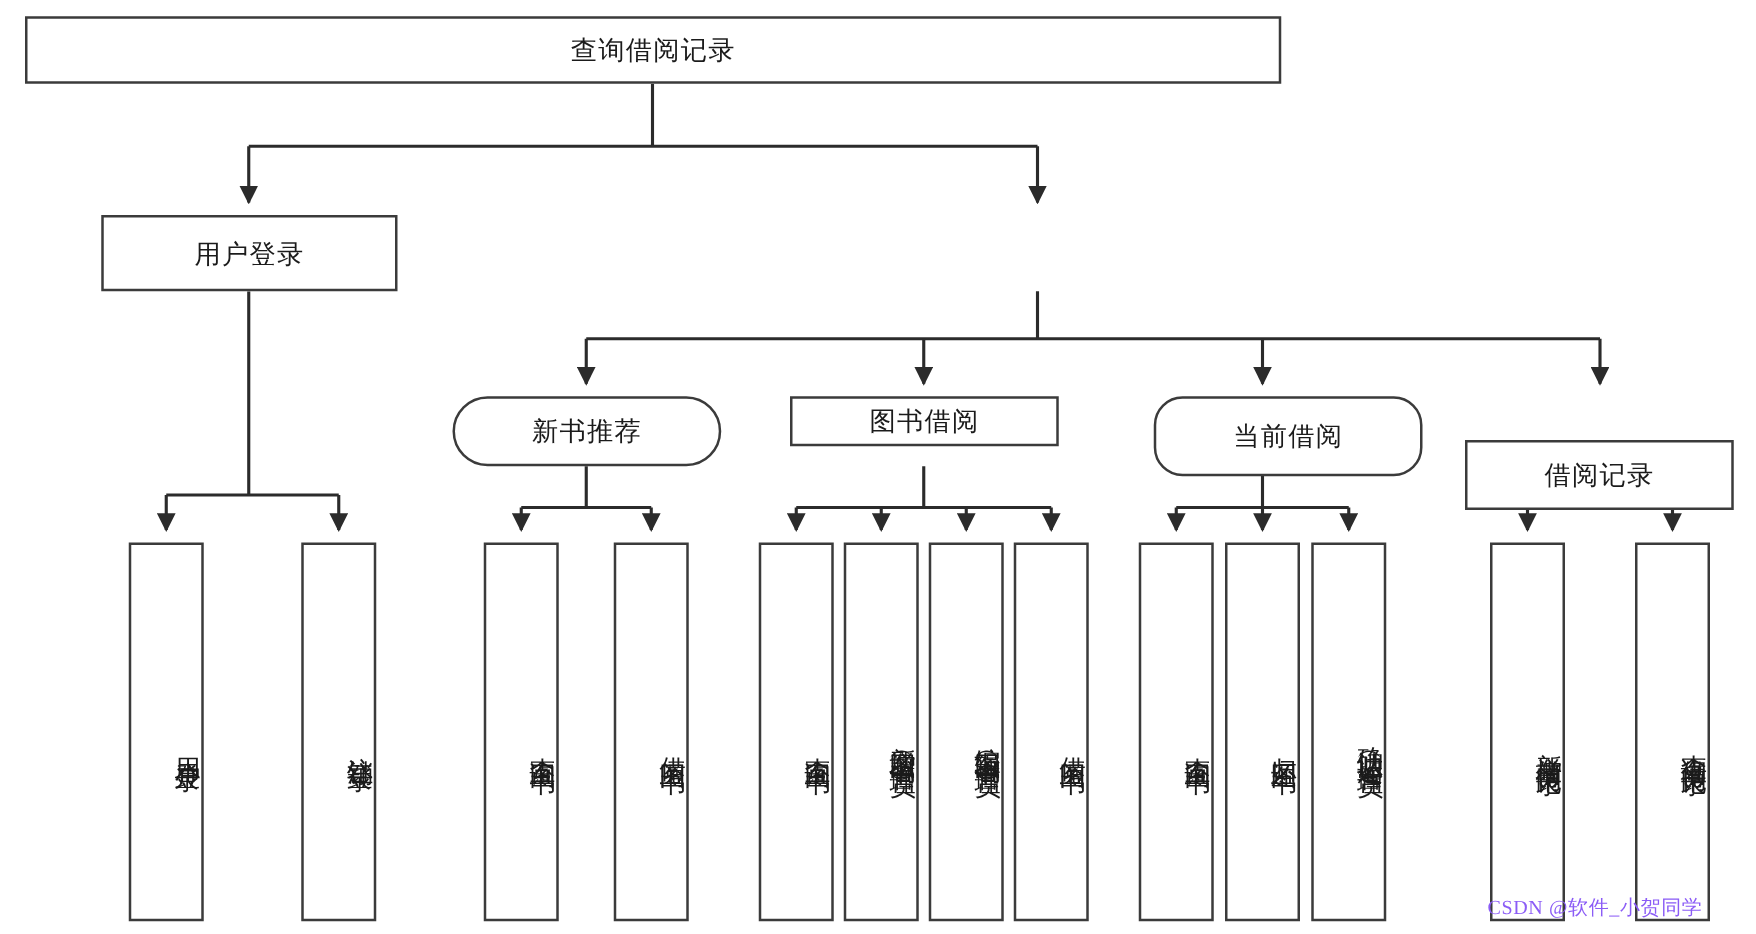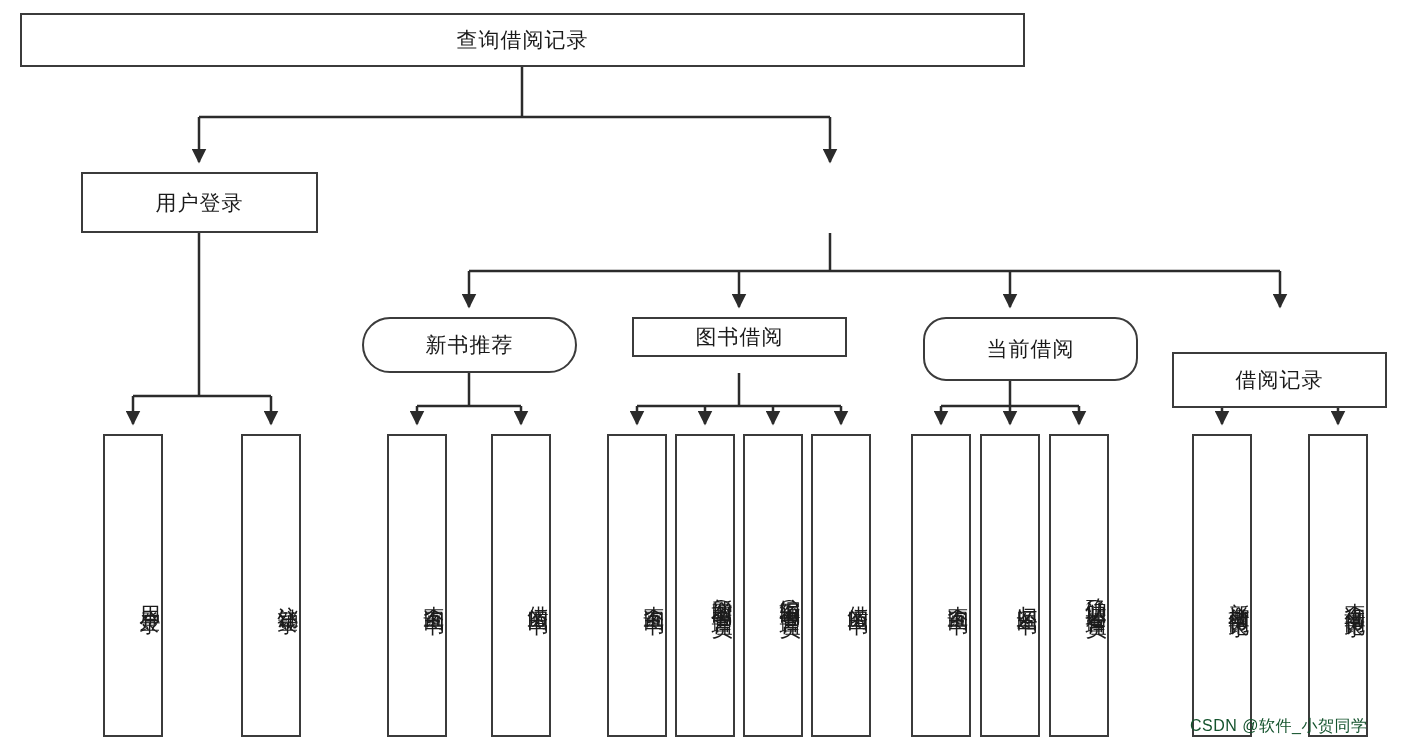--- a/index.html
+++ b/index.html
@@ -48,24 +48,24 @@
     position: absolute;
     left: 0;
     top: 0;
     width: 1405px;
     height: 747px;
     pointer-events: none;
   }
   .watermark {
     position: absolute;
     font-size: 16px;
-    color: #14532d;
+    color: #8b5cf6;
     letter-spacing: 0.5px;
     white-space: nowrap;
-    font-family: Liberation Sans, sans-serif;
+    font-family: Liberation Serif, serif;
   }
 </style>
 </head>
 <body>
 
 <div id="canvas">
 
   <svg class="links" viewBox="0 0 1405 747">
     <defs>
       <marker id="arrow" viewBox="0 0 10 10" refX="9" refY="5" markerWidth="6" markerHeight="6" orient="auto-start-reverse">

